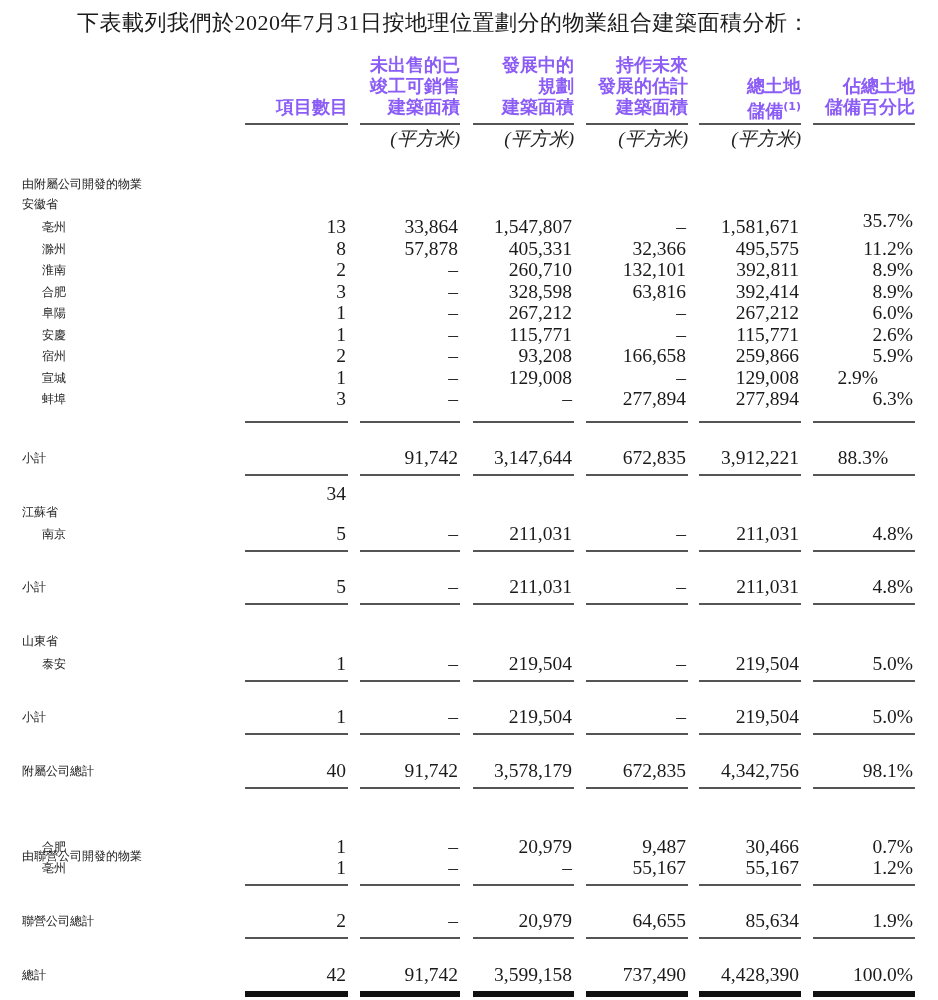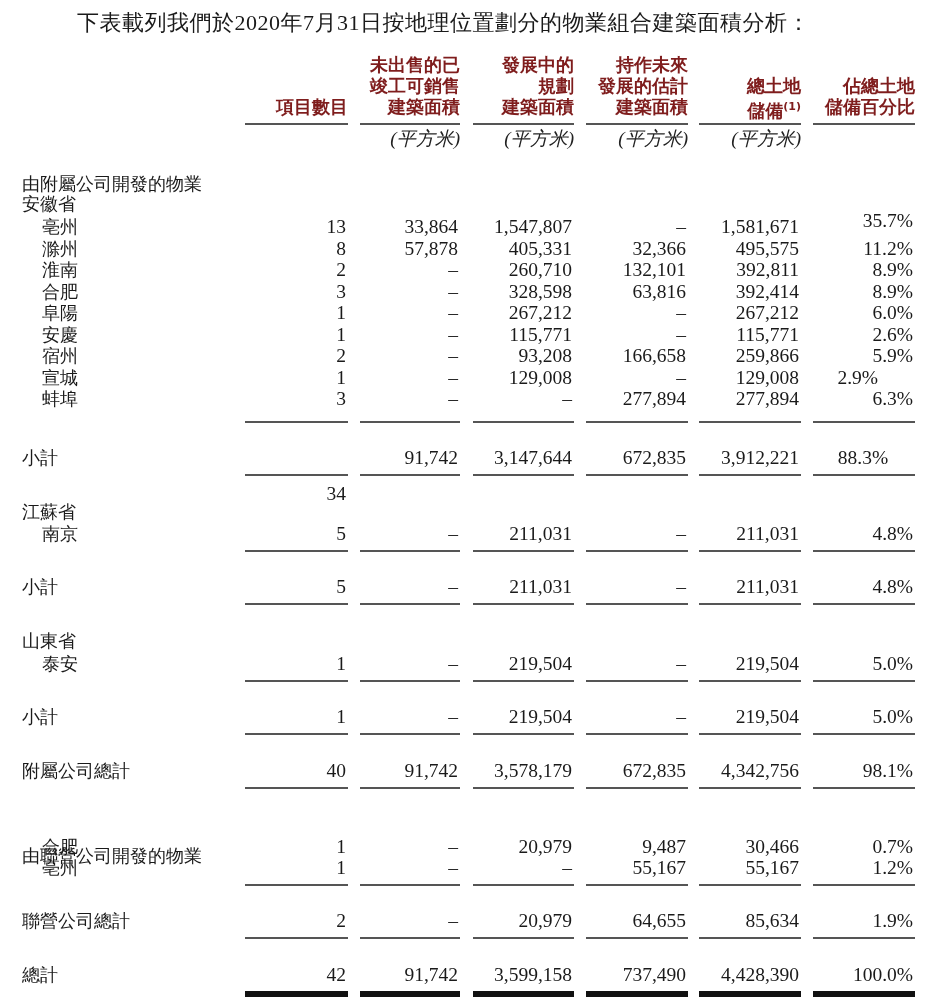--- a/index.html
+++ b/index.html
@@ -1,24 +1,24 @@
 <!DOCTYPE html>
 <html><head>
 <meta charset="utf-8">
 <style>
   html,body{margin:0;padding:0;background:#fff;}
   body{width:938px;height:1000px;position:relative;overflow:hidden;color:#1a1a1a;
        font-family:"Liberation Serif","DejaVu Serif",serif;}
   .title{position:absolute;left:77px;top:8px;font-size:22px;letter-spacing:0.5px;white-space:nowrap;}
   .hdr{position:absolute;font-family:"DejaVu Sans","Liberation Sans",sans-serif;font-size:18px;
-       line-height:21px;text-align:right;font-weight:bold;color:#7f1d1d;}
+       line-height:21px;text-align:right;font-weight:bold;color:#8b5cf6;}
   .unit{position:absolute;font-size:19px;font-style:italic;text-align:right;top:126px;color:#222;}
   .line{position:absolute;height:1.5px;background:#555;}
   .thick{position:absolute;height:6px;background:#111;}
-  .lbl{position:absolute;left:22px;font-family:Liberation Serif, serif;font-size:18px;line-height:18px;white-space:nowrap;}
+  .lbl{position:absolute;left:22px;font-family:Liberation Serif, serif;font-size:12px;line-height:18px;white-space:nowrap;}
   .lbl.ind{left:42px;}
   .num{position:absolute;font-size:19.5px;line-height:18px;text-align:right;white-space:nowrap;}
   sup{font-size:11px;}
 </style>
 </head>
 <body>
 
 <div class="title">下表載列我們於2020年7月31日按地理位置劃分的物業組合建築面積分析：</div>
 
 <div id="headers">

